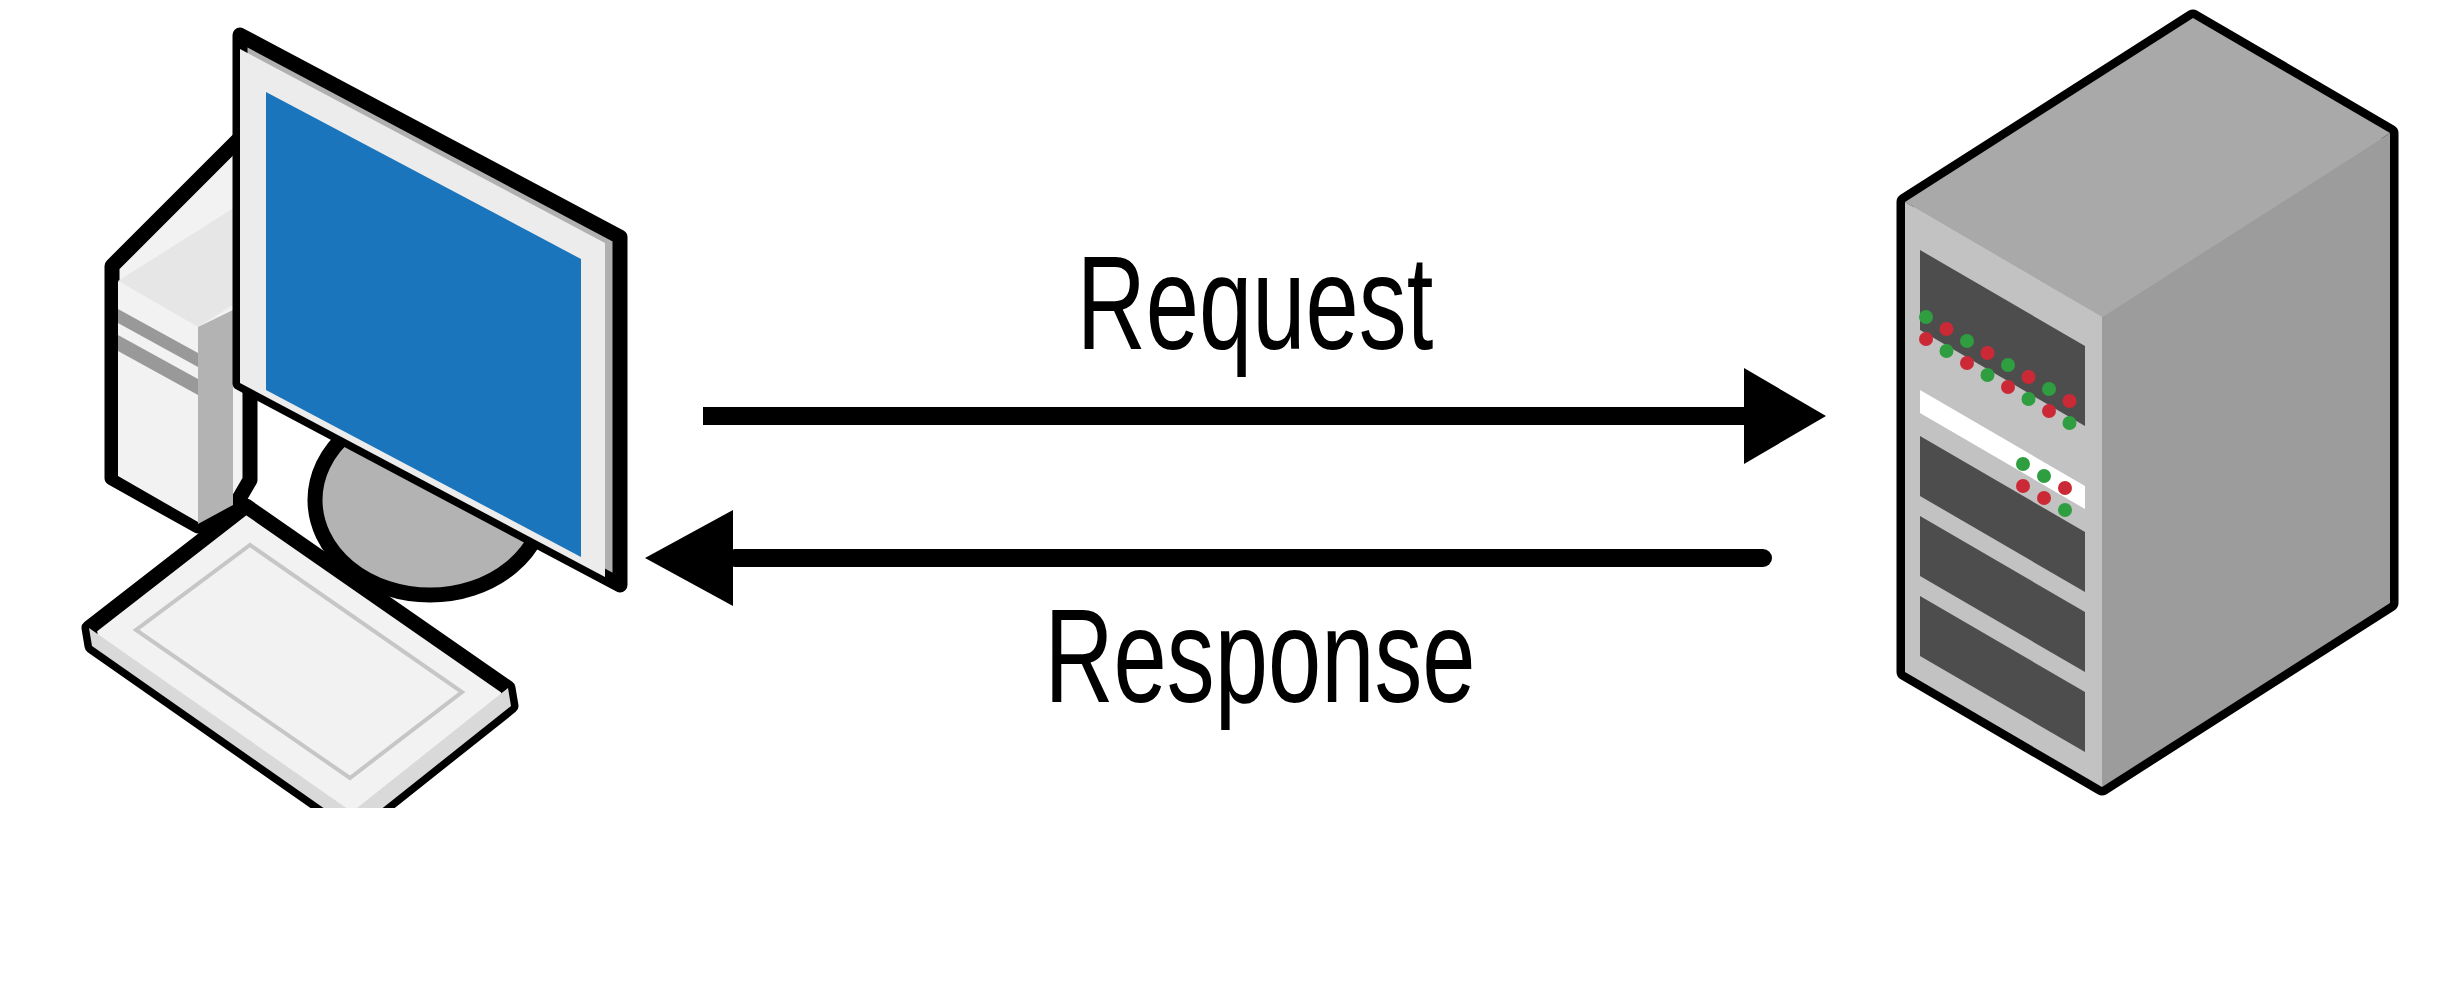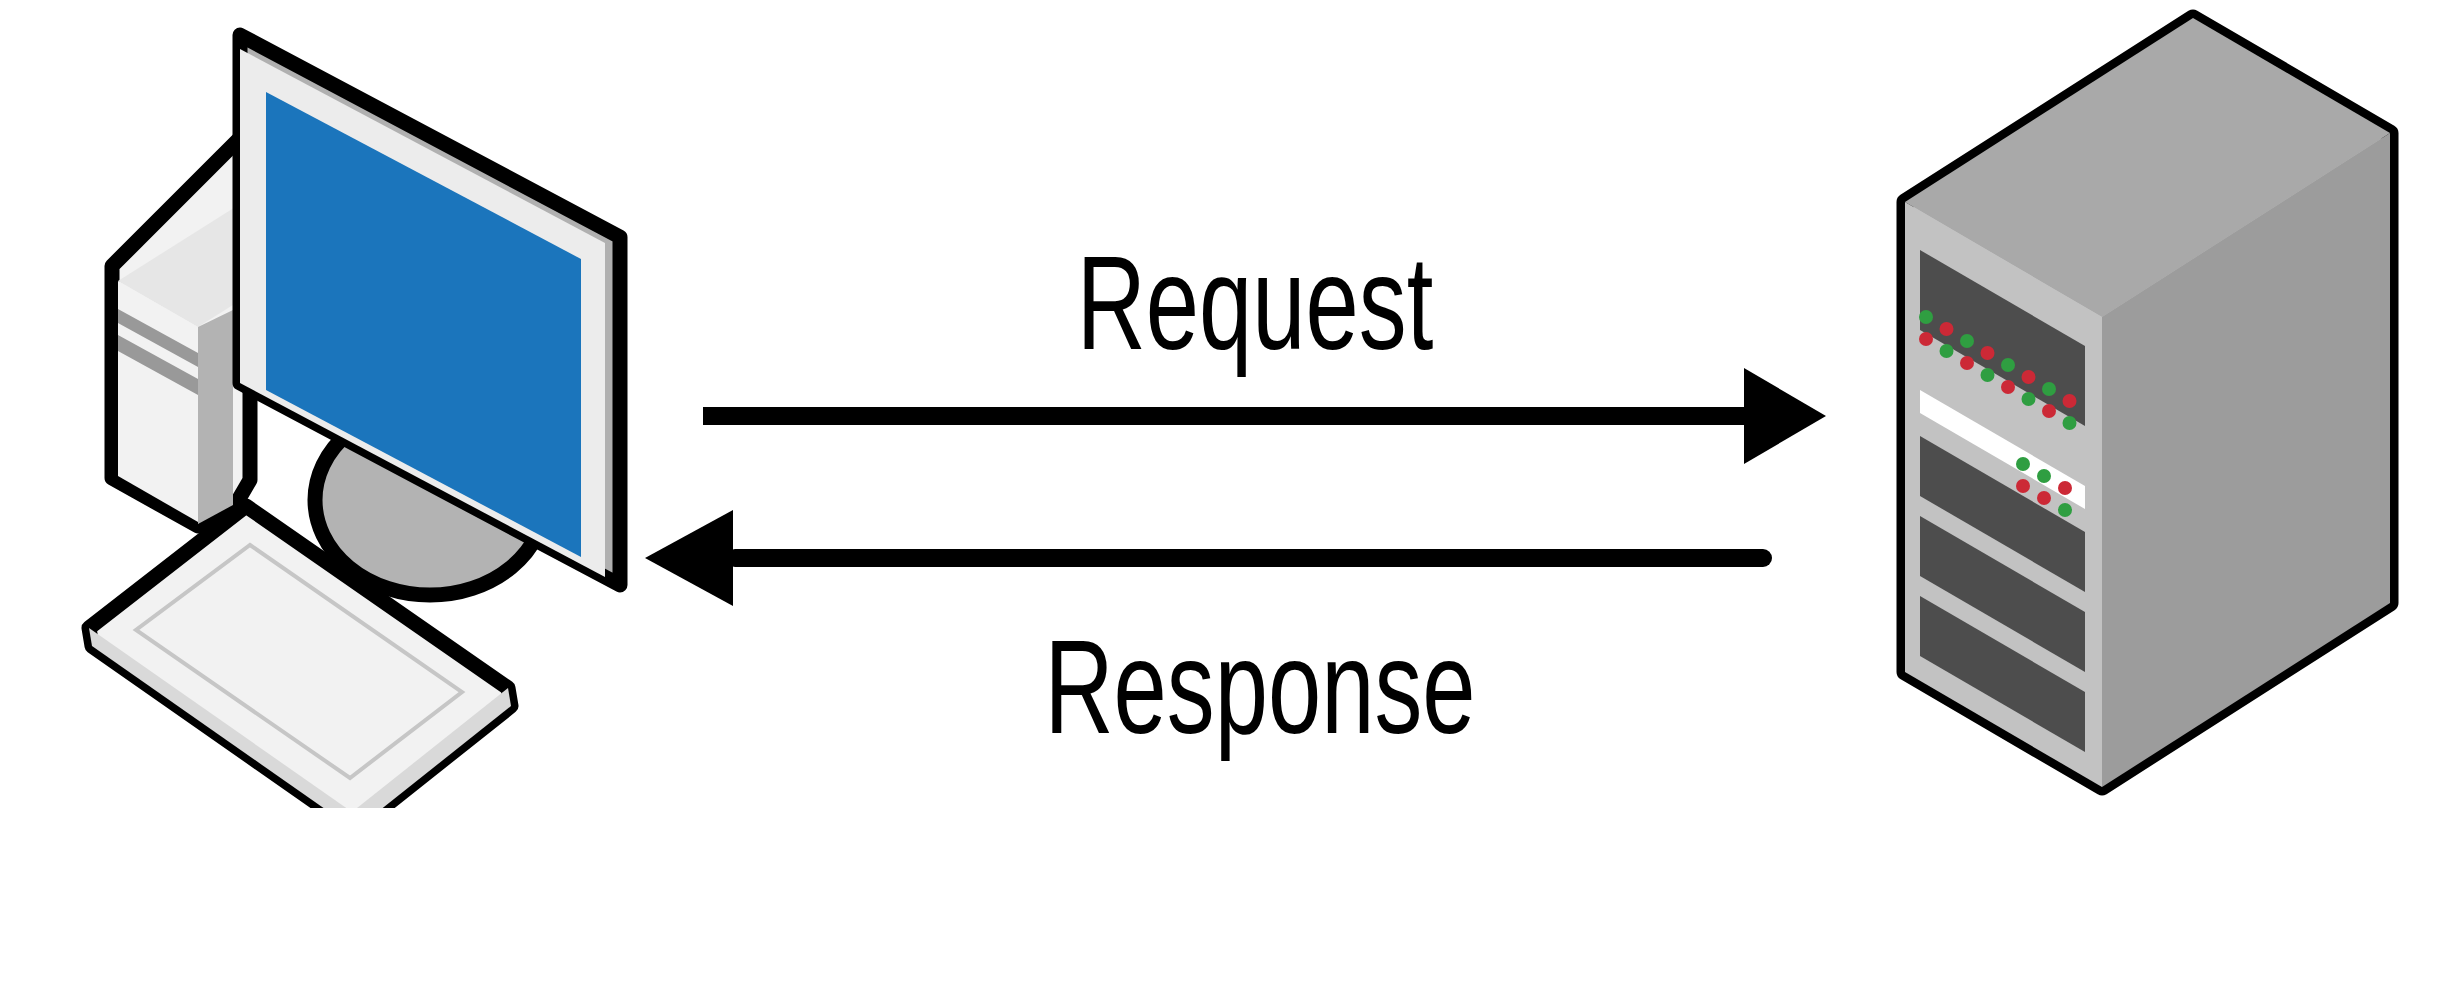--- a/index.html
+++ b/index.html
@@ -121,18 +121,18 @@
           <circle cx="2044" cy="498" r="7" fill="#cc2936"></circle>
           <circle cx="2065" cy="510" r="7" fill="#2f9e41"></circle>
         </g>
     </g>
   </svg>
 
   <div class="diagram-label edge-label" style="left:1255px; top:237px;">
     <span class="condense">Request</span>
   </div>
 
-  <div class="diagram-label edge-label" style="left:1260px; top:621px;">
+  <div class="diagram-label edge-label" style="left:1260px; top:590px;">
     <span class="condense">Response</span>
   </div>
 
 
 </div>
 
 </body></html>

